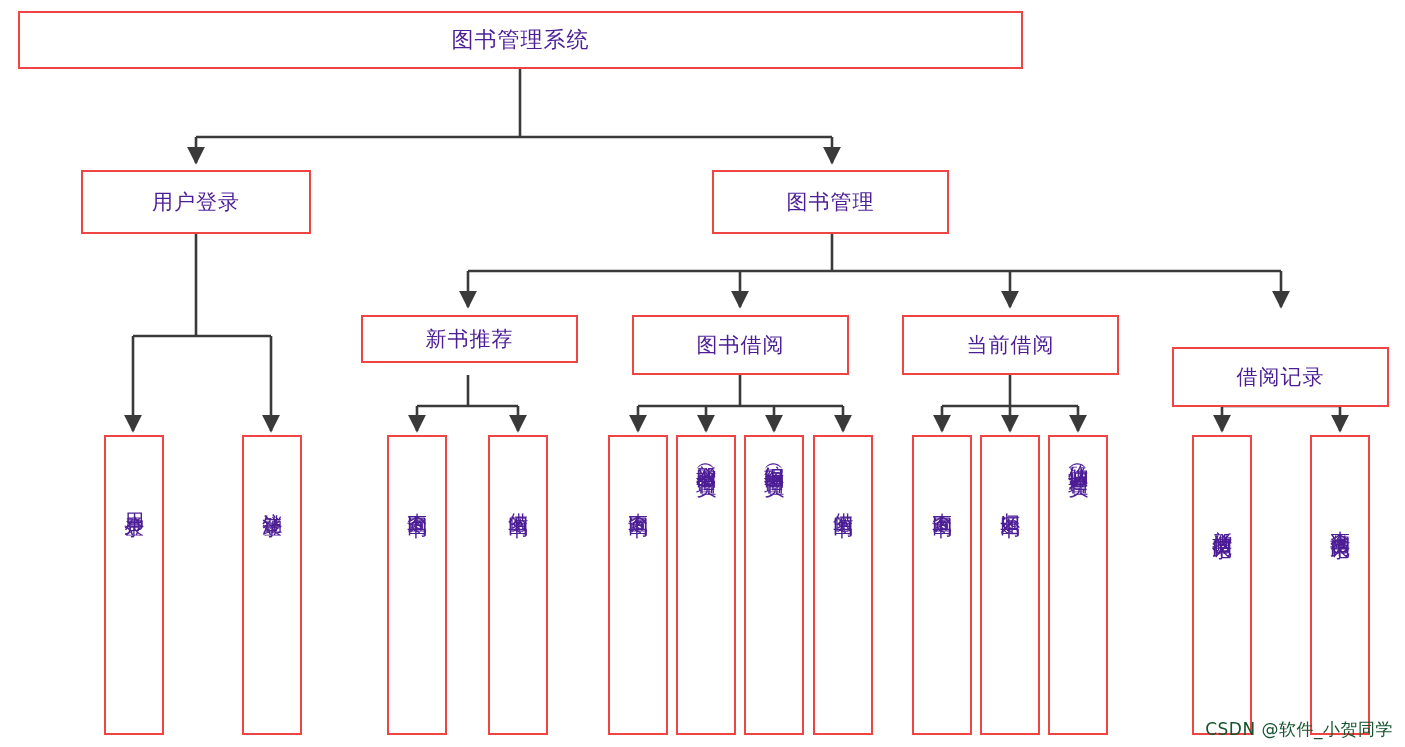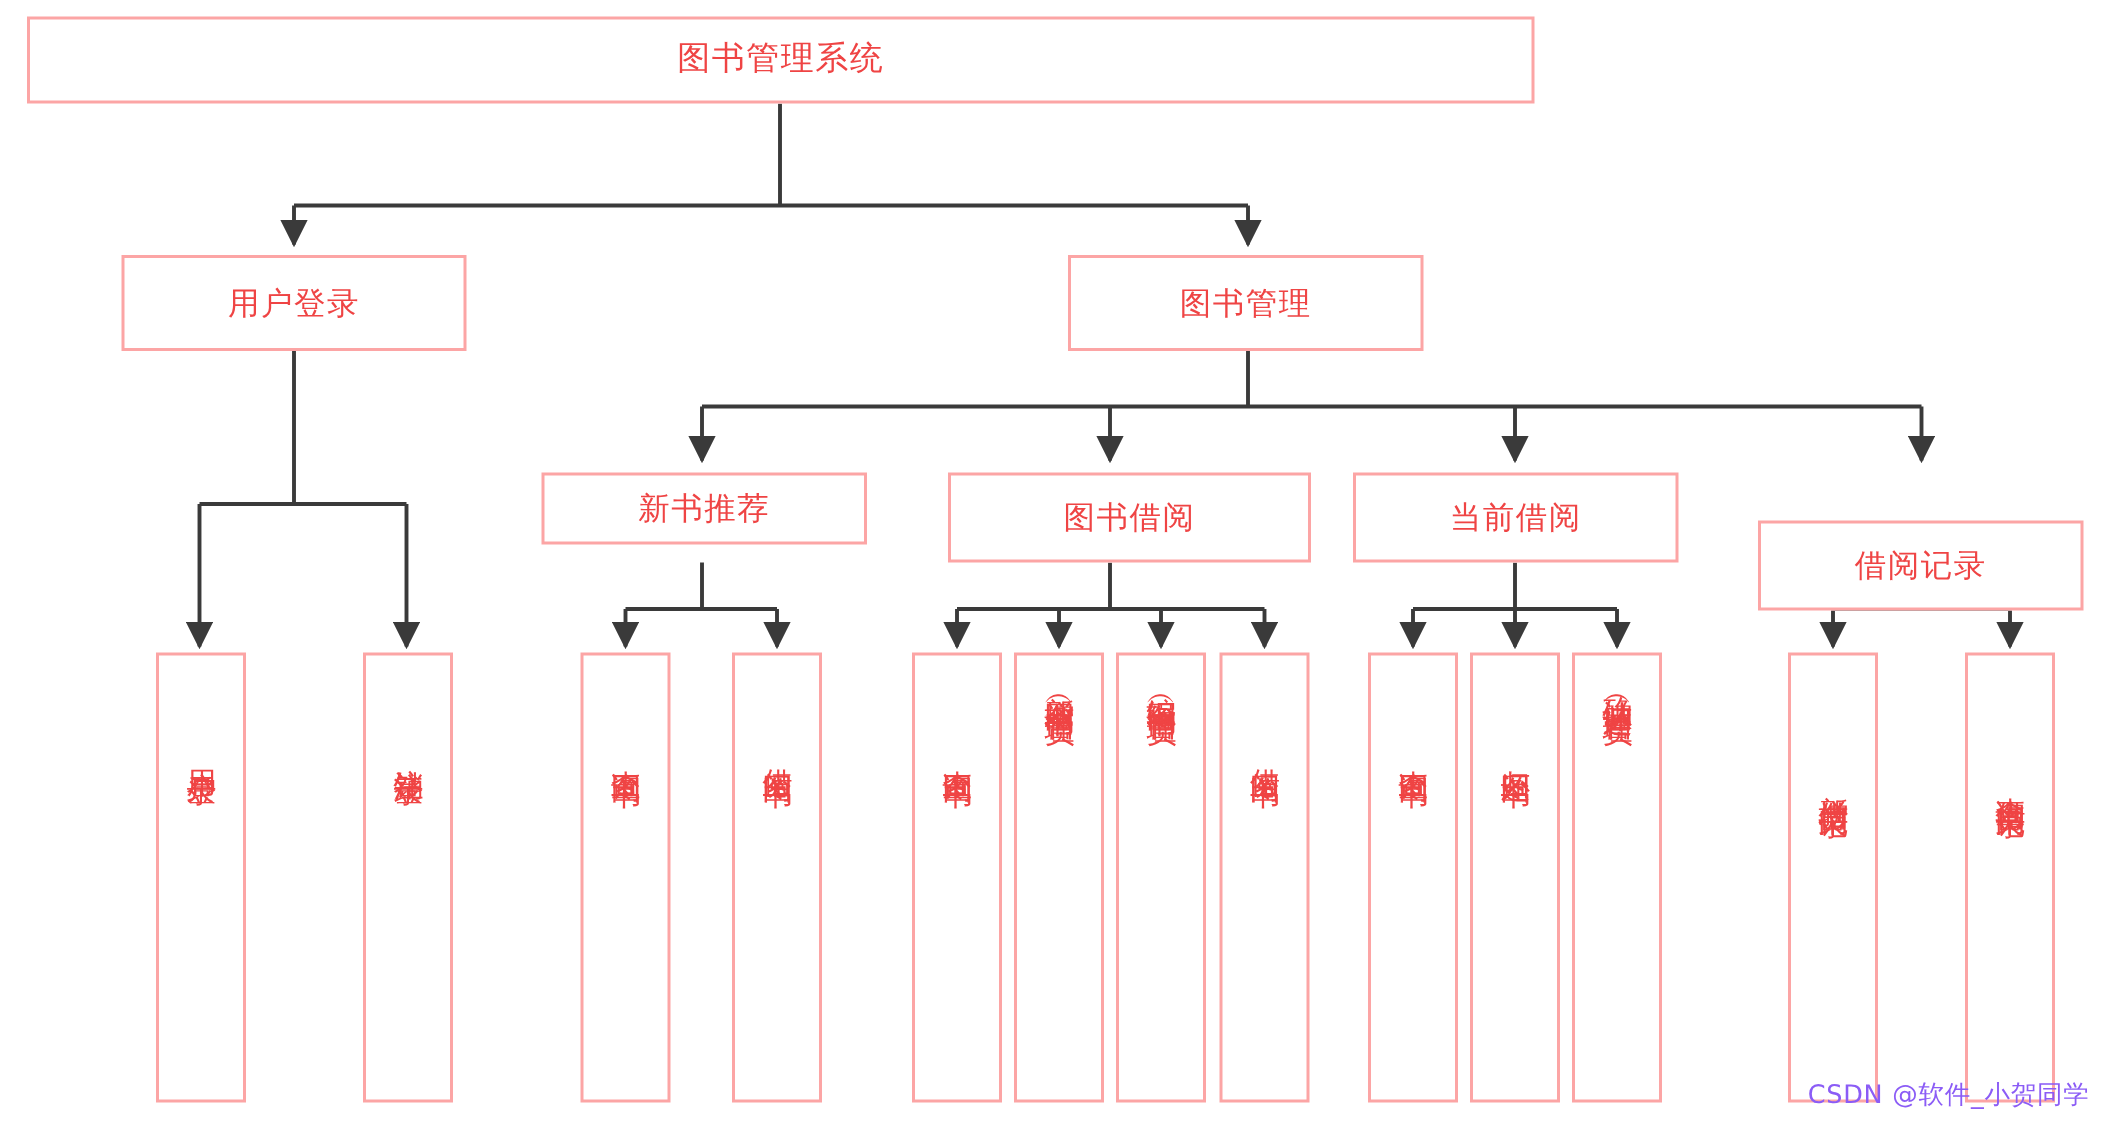--- a/index.html
+++ b/index.html
@@ -23,25 +23,25 @@
     left: 0;
     top: 0;
     width: 1405px;
     height: 747px;
     pointer-events: none;
   }
   .node {
     position: absolute;
     box-sizing: border-box;
     background: #ffffff;
-    border: 2px solid #fca5a5;
+    border: 2px solid #ef4444;
     display: flex;
     align-items: center;
     justify-content: center;
-    color: #ef4444;
+    color: #4c1d95;
     z-index: 2;
   }
   .node .label {
     font-size: 21px;
     line-height: 1.15;
     letter-spacing: 1px;
     white-space: nowrap;
   }
   .node.root .label { font-size: 22px; }
   .node.leaf {
@@ -59,21 +59,21 @@
     max-height: 100%;
   }
   .node.leaf.mid .label { margin-top: 52px; }
   .node.leaf.mid2 .label { margin-top: 70px; }
   .node.leaf.top .label { margin-top: 4px; }
   .watermark {
     position: absolute;
     right: 12px;
     bottom: 6px;
     font-size: 17px;
-    color: #8b5cf6;
+    color: #14532d;
     letter-spacing: 0.5px;
     z-index: 3;
     white-space: nowrap;
   }
 </style>
 </head>
 <body>
 
 <div id="canvas">
 
@@ -134,21 +134,21 @@
   <div class="node" style="left:81px; top:170px; width:230px; height:64px;">
     <span class="label">用户登录</span>
   </div>
   <div class="node" style="left:712px; top:170px; width:237px; height:64px;text-align:right;">
     <span class="label">图书管理</span>
   </div>
 
   <div class="node" style="left:361px; top:315px; width:217px; height:48px;">
     <span class="label">新书推荐</span>
   </div>
-  <div class="node" style="left:632px; top:315px; width:242px; height:60px;">
+  <div class="node" style="left:632px; top:315px; width:217px; height:60px;">
     <span class="label">图书借阅</span>
   </div>
   <div class="node" style="left:902px; top:315px; width:217px; height:60px;">
     <span class="label">当前借阅</span>
   </div>
   <div class="node" style="left:1172px; top:315px; width:217px; height:60px;margin-top:32px;">
     <span class="label">借阅记录</span>
   </div>
 
   <div class="node leaf mid" style="left:104px; top:435px; width:60px; height:300px;">

